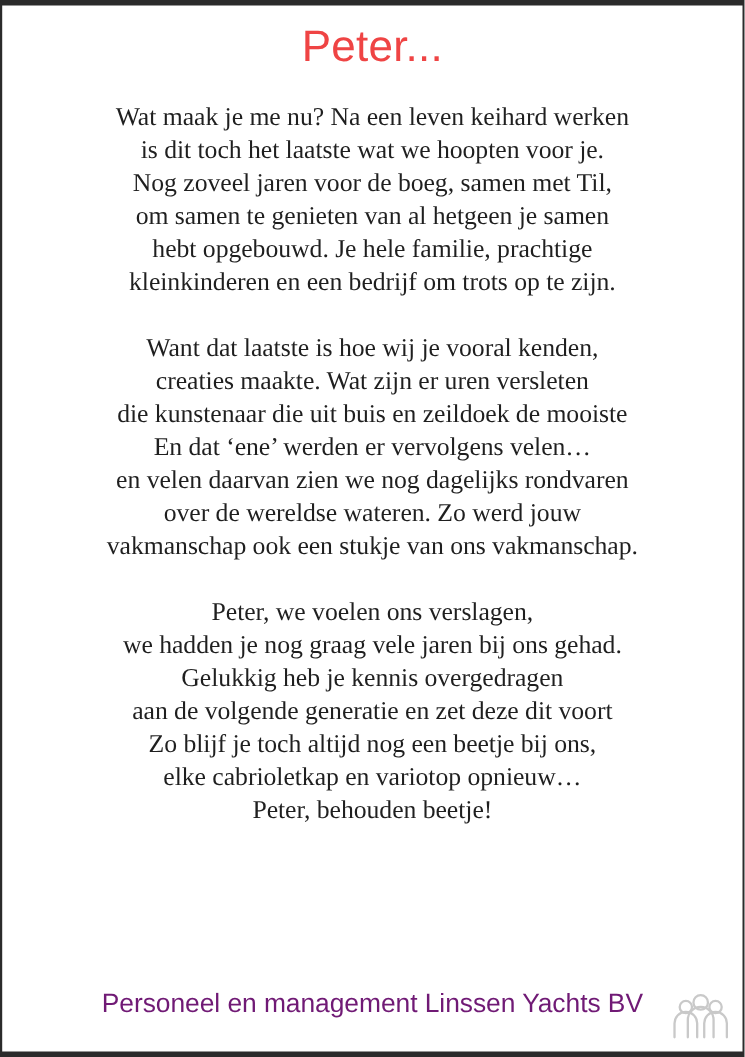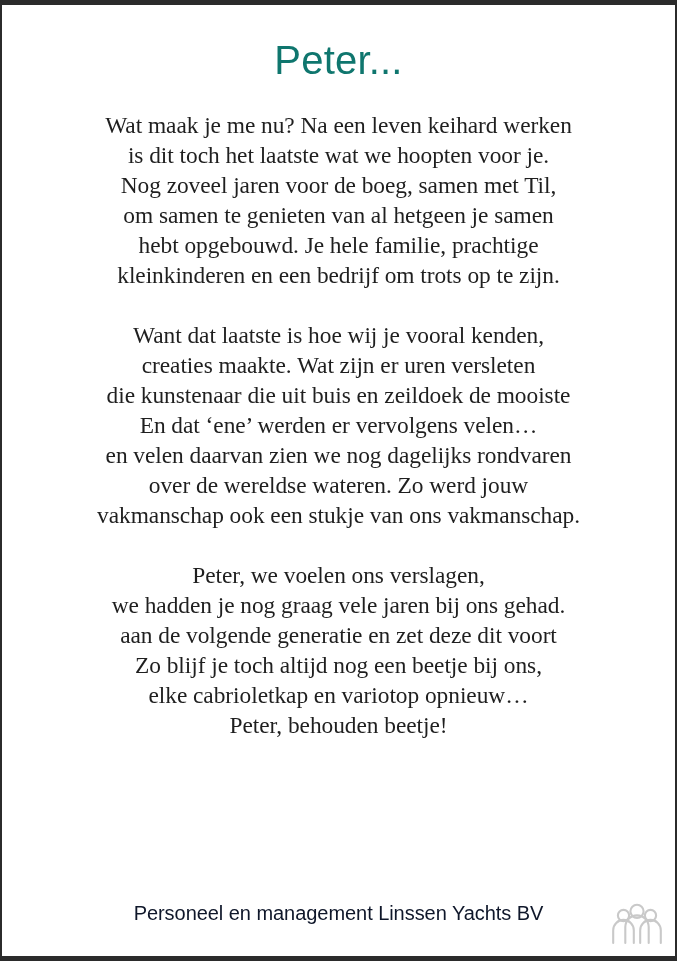--- a/index.html
+++ b/index.html
@@ -29,24 +29,24 @@
     left: 0;
     right: 0;
     bottom: 0;
     padding: 0 14px;
     box-sizing: border-box;
   }
   .title {
     text-align: center;
     font-size: 40px;
     font-weight: 400;
-    color: #0f766e;
+    color: #ef4444;
     letter-spacing: 0.2px;
     margin: 0;
-    padding-top: 33px;
+    padding-top: 15px;
     line-height: 1.1;
   }
   .body-block {
     margin-top: 28px;
     text-align: center;
   }
   .para {
     margin: 0;
     padding: 0;
     text-align: center;
@@ -62,23 +62,23 @@
   .para .ln {
     display: block;
     white-space: nowrap;
   }
   .signature {
     position: absolute;
     left: 0;
     right: 0;
     top: 893px;
     text-align: center;
-    font-size: 20px;
+    font-size: 24px;
     line-height: 30px;
-    color: #0f172a;
+    color: #701a75;
     letter-spacing: -0.05px;
     white-space: nowrap;
   }
   .logo-mark {
     position: absolute;
     right: 10px;
     bottom: 8px;
     width: 56px;
     height: 46px;
     opacity: 1;
@@ -114,20 +114,21 @@
         <span class="ln">die kunstenaar die uit buis en zeildoek de mooiste</span>
         <span class="ln">En dat ‘ene’ werden er vervolgens velen…</span>
         <span class="ln">en velen daarvan zien we nog dagelijks rondvaren</span>
         <span class="ln">over de wereldse wateren. Zo werd jouw</span>
         <span class="ln">vakmanschap ook een stukje van ons vakmanschap.</span>
       </p>
 
       <p class="para">
         <span class="ln">Peter, we voelen ons verslagen,</span>
         <span class="ln">we hadden je nog graag vele jaren bij ons gehad.</span>
+        <span class="ln">Gelukkig heb je kennis overgedragen</span>
         <span class="ln">aan de volgende generatie en zet deze dit voort</span>
         <span class="ln">Zo blijf je toch altijd nog een beetje bij ons,</span>
         <span class="ln">elke cabrioletkap en variotop opnieuw…</span>
         <span class="ln">Peter, behouden beetje!</span>
       </p>
 
     </div>
 
     <div class="signature">Personeel en management Linssen Yachts BV</div>
 

